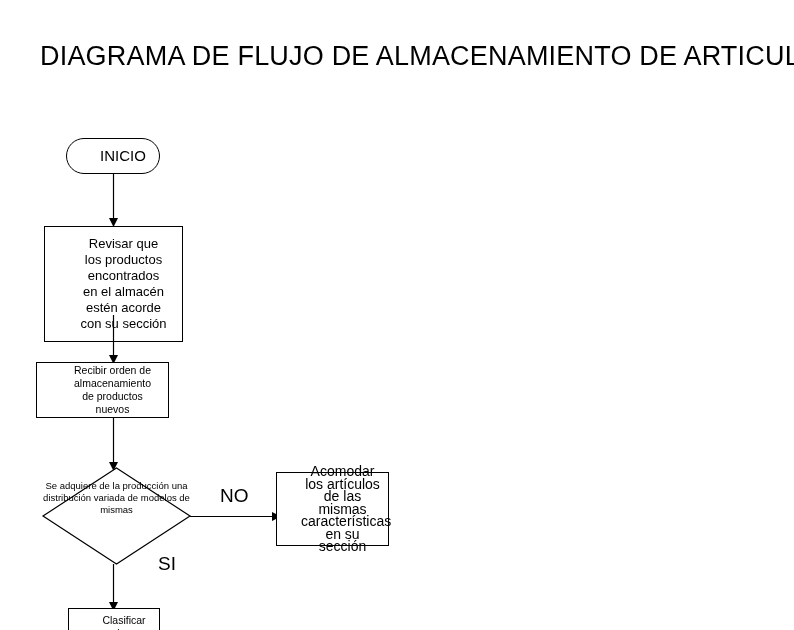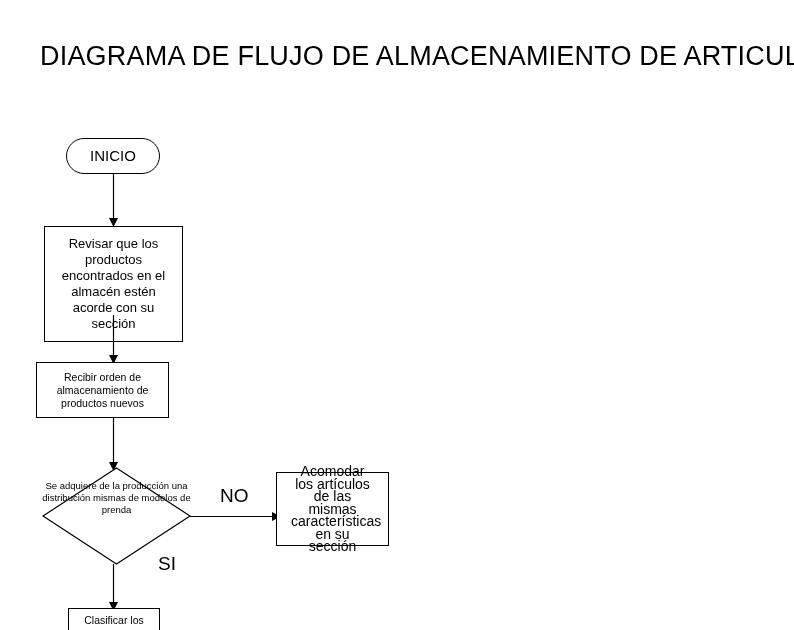--- a/index.html
+++ b/index.html
@@ -36,20 +36,21 @@
     justify-content: center;
     text-align: center;
     color: #000000;
     background: #ffffff;
   }
   .node-text {
     display: block;
     width: 100%;
     padding: 0 14px;
     box-sizing: border-box;
+    margin-left: 20px;
   }
   .terminator {
     left: 66px;
     top: 138px;
     width: 94px;
     height: 36px;
     border: 1.3px solid #000000;
     border-radius: 18px;
     font-size: 15px;
     line-height: 18px;
@@ -160,21 +161,21 @@
 
   <svg class="connector" style="left:103px; top:418px; width:22px; height:54px;">
     <line x1="10.5" y1="0" x2="10.5" y2="46" stroke="#000000" stroke-width="1.2"></line>
     <polygon points="6,44 15,44 10.5,53" fill="#000000"></polygon>
   </svg>
 
   <div class="decision-wrap">
     <svg class="decision-svg" width="147" height="96">
       <polygon points="73.5,0 147,48 73.5,96 0,48" fill="#ffffff" stroke="#000000" stroke-width="1.2"></polygon>
     </svg>
-    <span class="decision-text">Se adquiere de la producción una distribución mismas de modelos de prenda</span>
+    <span class="decision-text">Se adquiere de la producción una distribución variada de modelos de mismas</span>
   </div>
 
   <svg class="connector" style="left:190px; top:508px; width:92px; height:18px;">
     <line x1="0" y1="8.5" x2="84" y2="8.5" stroke="#000000" stroke-width="1.2"></line>
     <polygon points="82,4 82,13 91,8.5" fill="#000000"></polygon>
   </svg>
 
   <span class="edge-label label-no">NO</span>
 
   <div class="node process-3">

